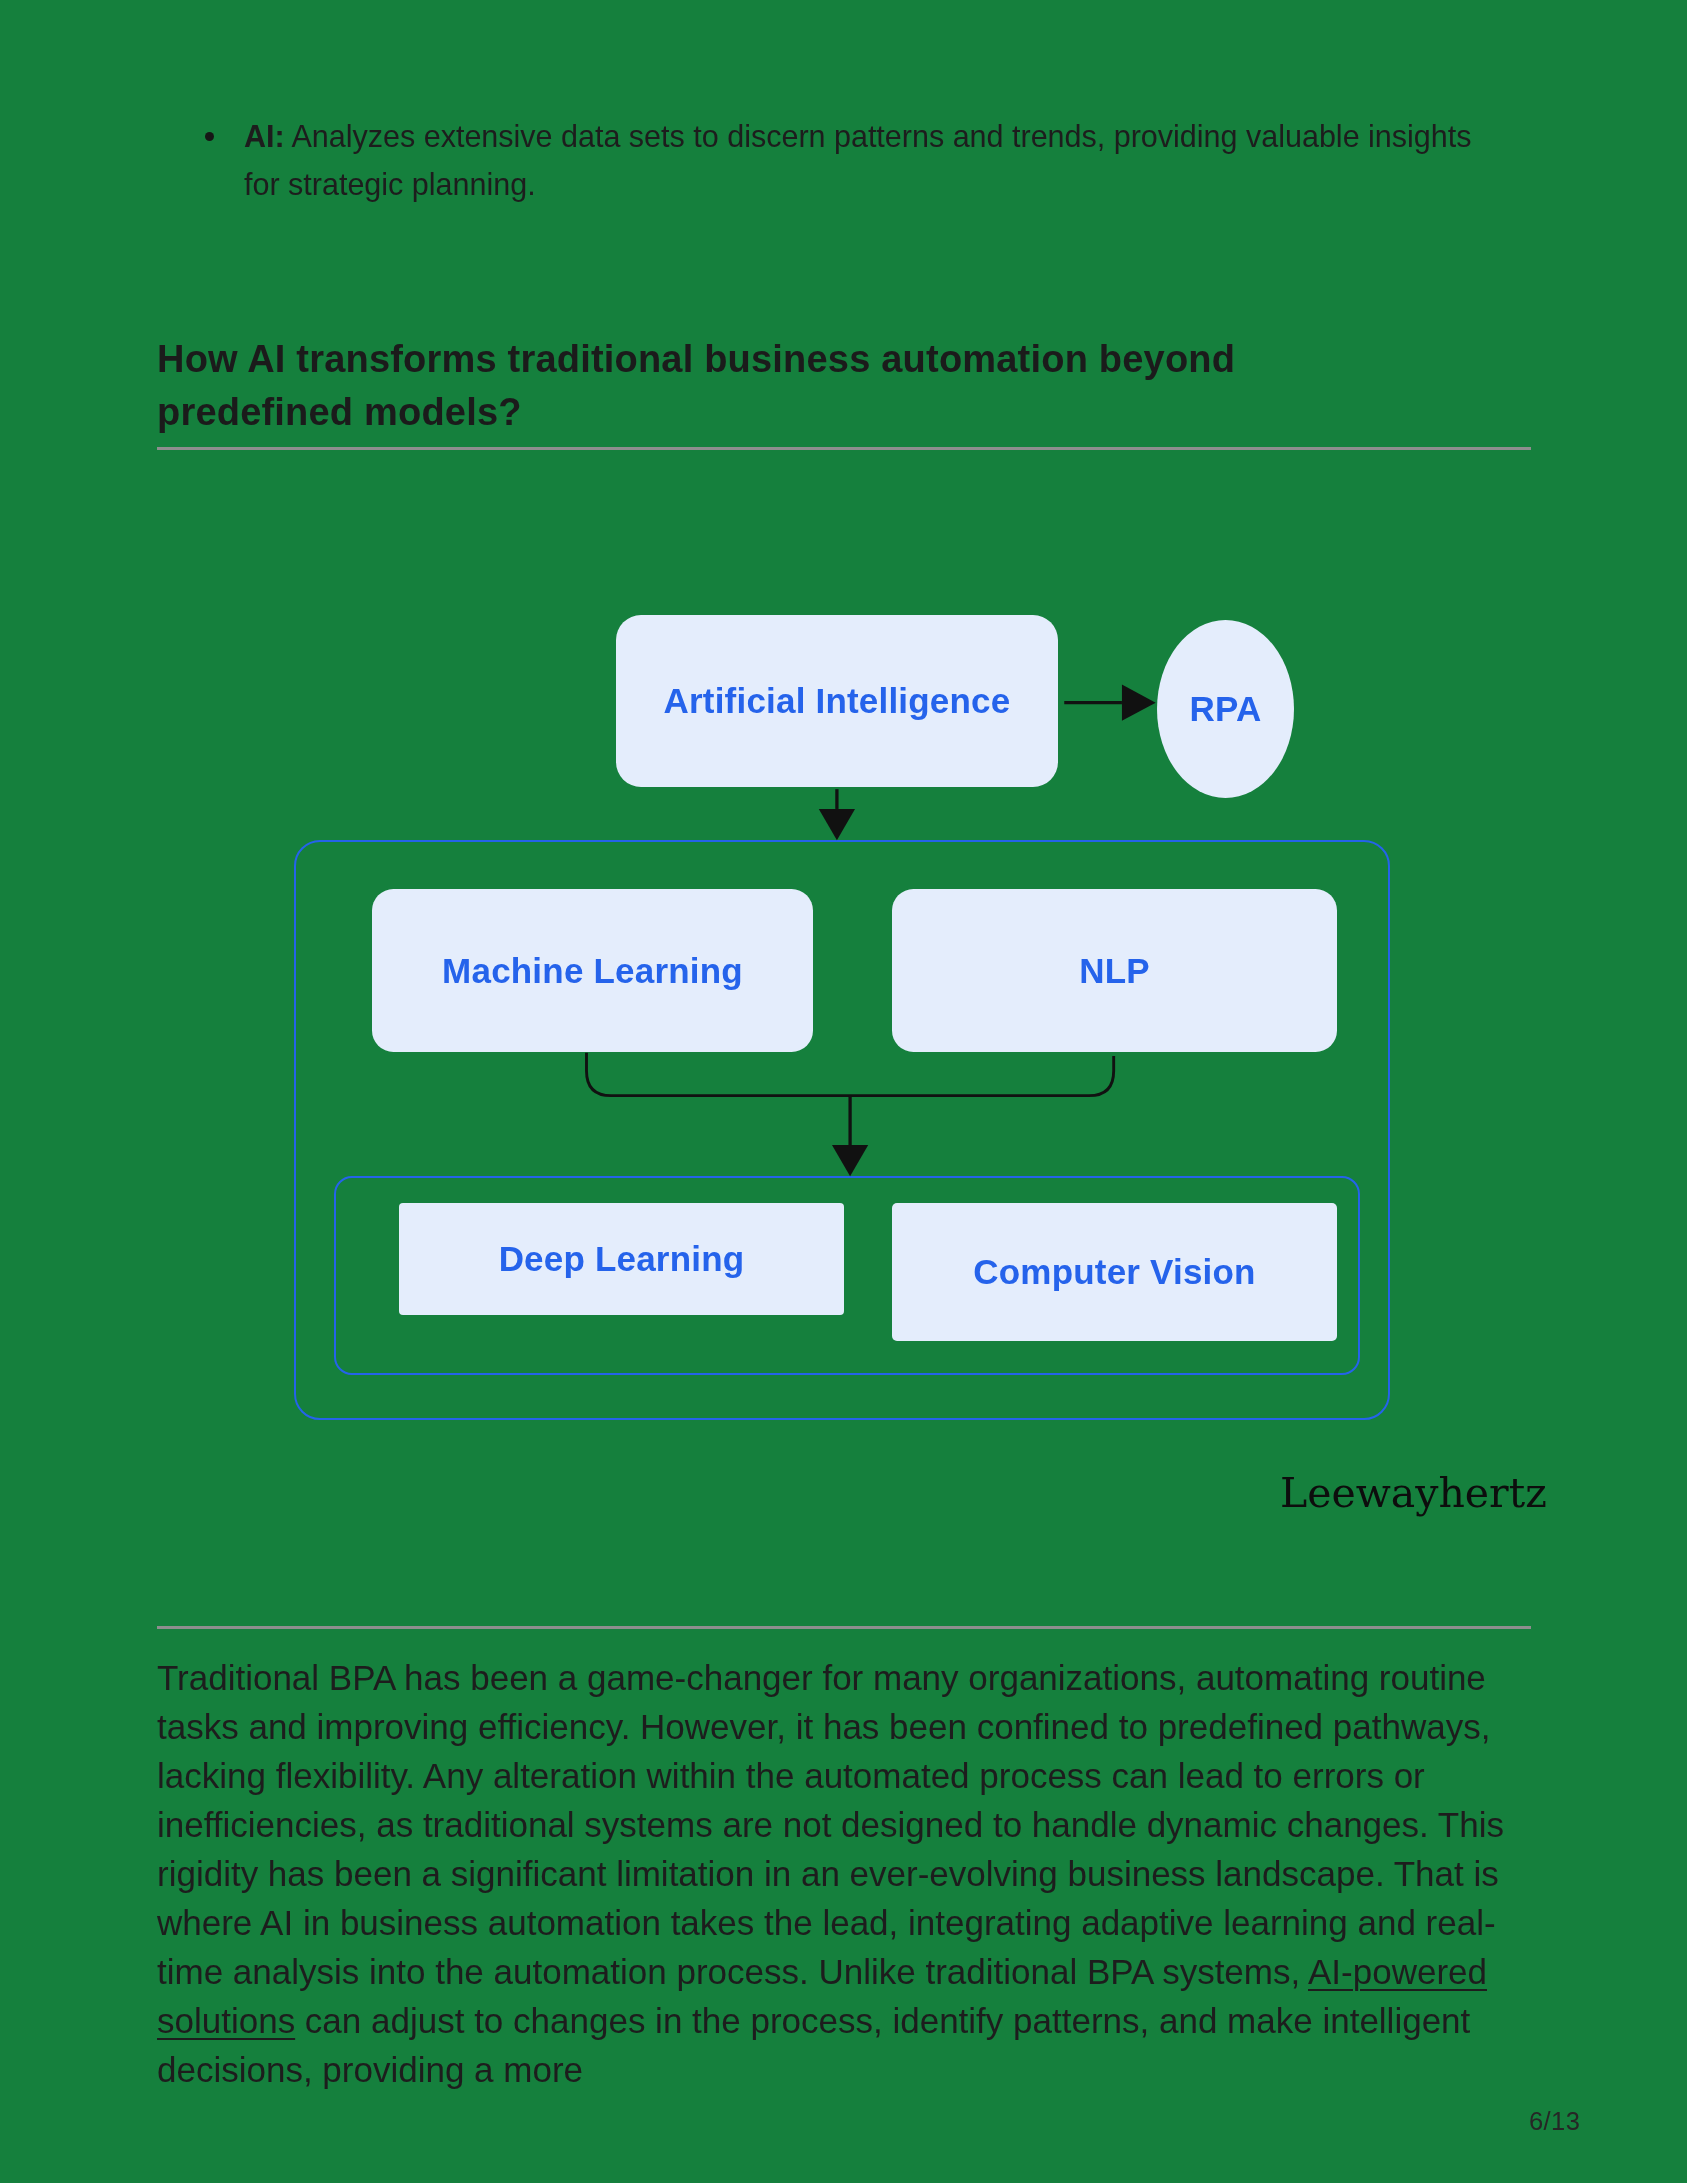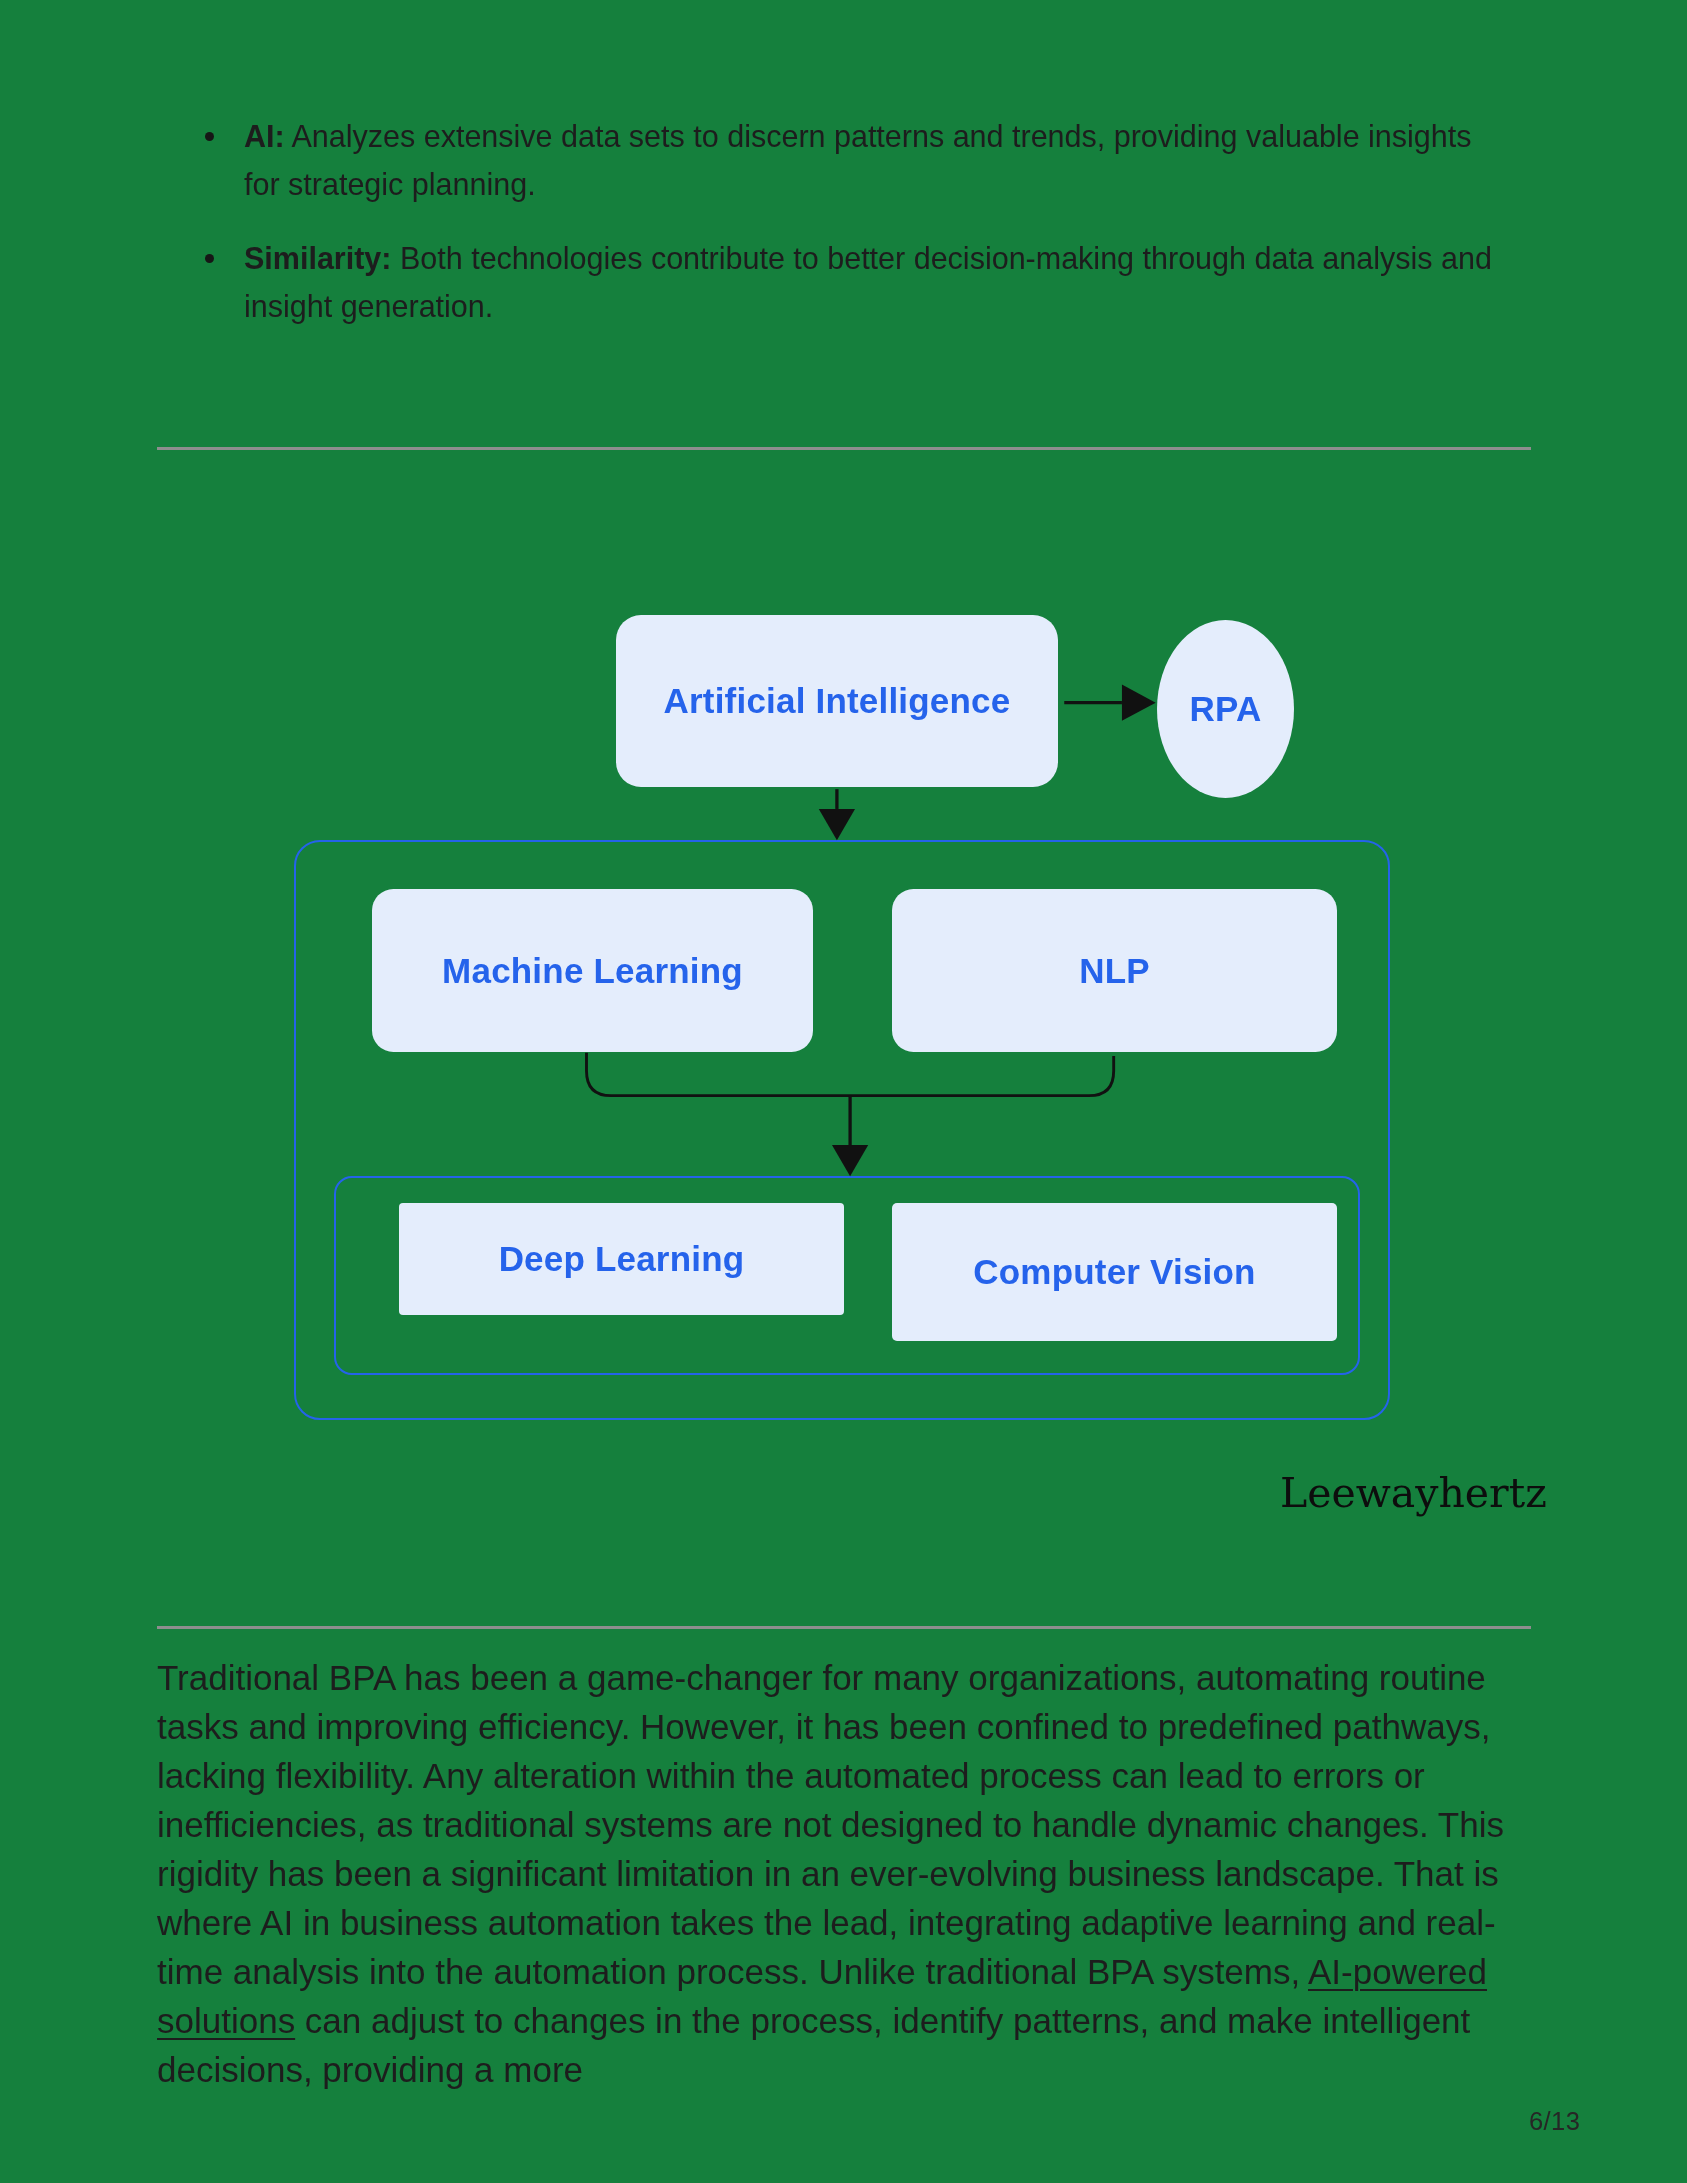--- a/index.html
+++ b/index.html
@@ -82,25 +82,23 @@
 </style>
 </head>
 <body>
 
 <div class="page">
 
   <ul class="bullets">
     <li>
       <b>AI:</b><span> Analyzes extensive data sets to discern patterns and trends, providing valuable insights for strategic planning.</span>
     </li>
-    <li>
-      <b>Similarity:</b><span> Both technologies contribute to better decision-making through data analysis and insight generation.</span>
-    </li>
   </ul>
 
+  <h2 class="h-sec" id="heading1">How AI transforms traditional business automation beyond predefined models?</h2>
   <div class="rule" id="rule1"></div>
 
   <div>
     <div class="container-outer"></div>
     <div class="container-inner"></div>
 
     <svg class="connectors" width="1687" height="2183" viewBox="0 0 2048 2650">
 
       <path d="M1292 853 H1362" stroke="#111111" stroke-width="4" fill="none"></path>
       <polygon points="1362,831 1362,875 1403,853" fill="#111111"></polygon>

